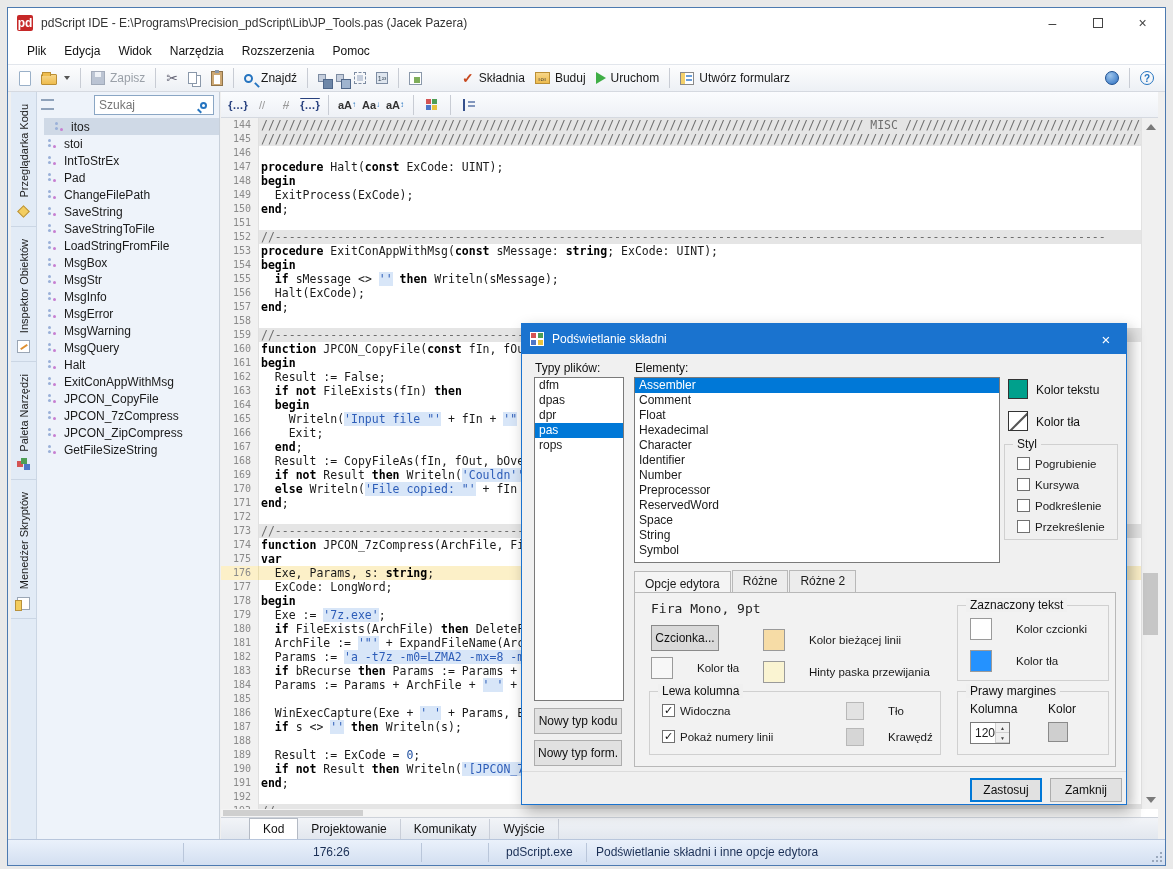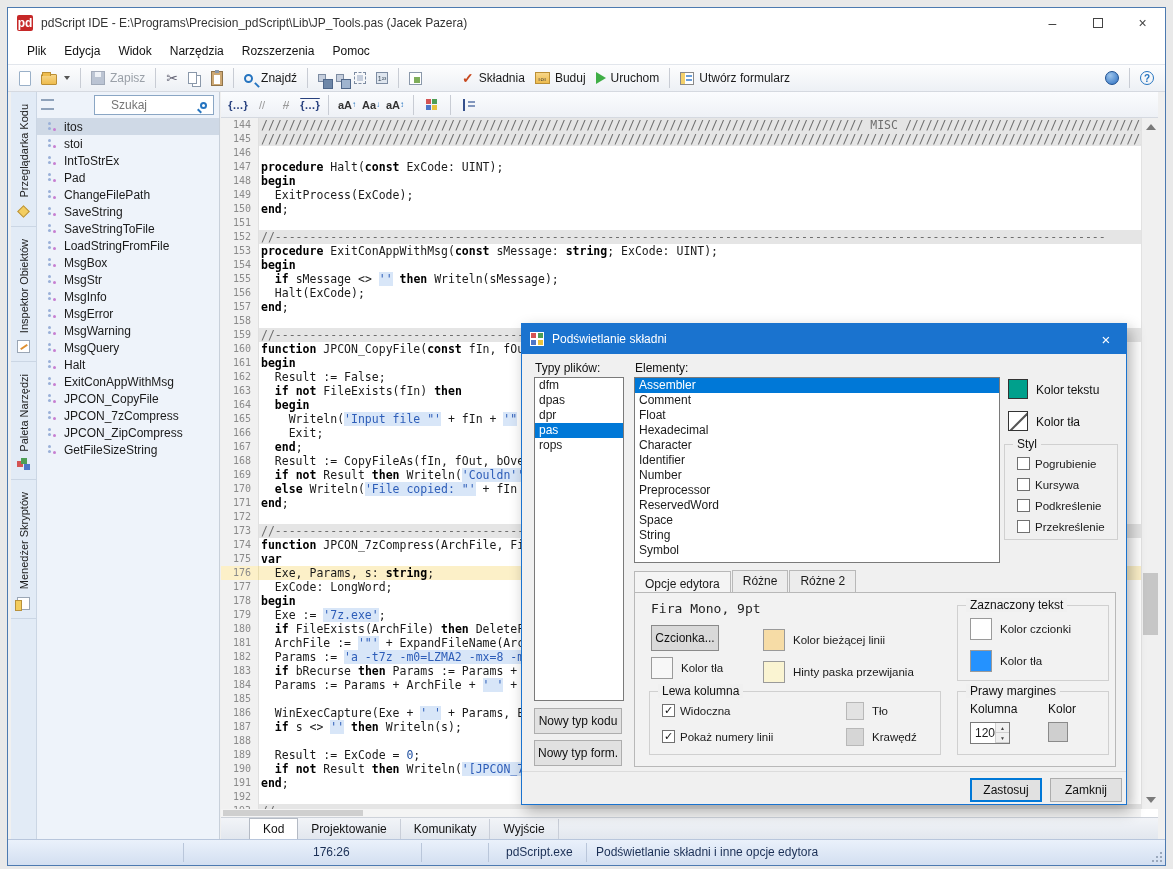--- a/index.html
+++ b/index.html
@@ -72,27 +72,27 @@
   .scripts-icon { background:#fff; border:1px solid #9aa6b5; }
   .scripts-icon::after { content:""; position:absolute; left:-3px; top:2px; width:5px; height:9px; background:#f3cd5f; border:1px solid #b8923e; }
   
   #sidebar { position:absolute; left:29px; top:84px; width:183px; bottom:26px;
     background:#eef3fa; border-right:1px solid #c8d0da; }
   #side-tools { position:absolute; left:4px; top:5px; width:16px; height:16px; }
   .ic-sort { width:13px; height:11px; border-top:2px solid #8fa2ba; border-bottom:2px solid #8fa2ba; margin-top:2px; }
   .ic-sort::after { content:""; position:absolute; left:2px; top:7px; width:9px; height:2px; background:#8fa2ba; }
   #searchbox { position:absolute; left:57px; top:3px; width:120px; height:20px; background:#fff;
     border:1px solid #8aa6c4; display:flex; align-items:center; }
-  #searchbox input { border:none; outline:none; flex:1; font-size:12px; padding:0 16px; color:#333;
+  #searchbox input { border:none; outline:none; flex:1; font-size:12px; padding:0 4px; color:#333;
     font-family:"Liberation Sans",sans-serif; background:transparent; min-width:0; }
   .mag { width:7px; height:7px; border:2px solid #2574c0; border-radius:50%; position:relative; margin-right:6px; flex:none; }
   .mag::after { content:""; position:absolute; left:-5px; top:6px; width:5px; height:2px; background:#2574c0; transform:rotate(45deg); }
   #fnlist { position:absolute; left:0; top:26px; right:0; bottom:0; overflow:hidden; }
   .fnrow { height:17px; display:flex; align-items:center; padding-left:10px; gap:7px; }
-  .fnrow.sel { background:#cfd9e6; }
+  .fnrow.sel { background:#cfd9e6;margin-left:7px; }
   .fn-ico { width:10px; height:12px; position:relative; flex:none; }
   .fn-ico::before { content:""; position:absolute; left:1px; top:1px; width:3px; height:3px; border-radius:50%; background:#9ab0d8; box-shadow:0 5px 0 #9ab0d8; }
   .fn-ico::after { content:""; position:absolute; left:6px; top:7px; width:3px; height:3px; border-radius:50%; background:#c77fd1; }
   
   #editor { position:absolute; left:213px; top:84px; right:7px; bottom:26px; background:#fff; }
   #minibar { position:absolute; left:0; top:0; right:0; height:26px;
     background:linear-gradient(#fbfcfe,#eef1f6); border-bottom:1px solid #d5d9e0;
     display:flex; align-items:center; padding-left:6px; gap:2px; }
   .mbtn { min-width:22px; height:20px; display:flex; align-items:center; justify-content:center;
     font-size:11px; font-weight:bold; color:#27407e; }
@@ -154,21 +154,21 @@
   .grplab { position:absolute; top:-8px; left:8px; background:#f0f0f0; padding:0 4px; font-size:12px; color:#111; }
   .cb { width:13px; height:13px; background:#fff; border:1px solid #707070; display:inline-flex; align-items:center; justify-content:center; font-size:11px; color:#111; flex:none; }
   .cbrow { position:absolute; display:flex; align-items:center; gap:5px; font-size:11.5px; }
   .dtabs { position:absolute; left:112px; top:246px; display:flex; }
   .dtab { padding:3px 10px; font-size:12px; border:1px solid #b8b8b8; border-bottom:none; background:#ececec; margin-right:1px; }
   .dtab.active { background:#f4f4f4; padding-top:5px; position:relative; top:1px; }
   #dpanel { position:absolute; left:112px; top:268px; width:482px; height:175px; border:1px solid #b8b8b8; background:#f2f2f2; }
   #fontprev { position:absolute; left:16px; top:8px; font-family:"DejaVu Sans Mono",monospace; font-size:13px; color:#222; }
   .dbtn { position:absolute; background:#e1e1e1; border:1px solid #adadad; font-size:12px; display:flex; align-items:center; justify-content:center; color:#111; }
   #fontbtn { left:16px; top:32px; width:68px; height:26px; background:#d9d9d9; border-color:#8a8a8a; }
-  .srow { position:absolute; display:flex; align-items:center; gap:8px; font-size:11.5px; }
+  .srow { position:absolute; display:flex; align-items:center; gap:24px; font-size:11.5px; }
   .sw { width:22px; height:22px; border:1px solid #9a9a9a; flex:none; }
   #spin { position:absolute; left:12px; top:30px; width:40px; height:22px; background:#fff; border:1px solid #7a7a7a; display:flex; }
   #spinval { flex:1; font-size:12px; padding:3px 0 0 4px; }
   #spinbtns { width:14px; border-left:1px solid #cfcfcf; display:flex; flex-direction:column; }
   .spb { flex:1; font-size:5px; color:#444; display:flex; align-items:center; justify-content:center; background:#f0f0f0; border-bottom:1px solid #cfcfcf; }
   #applybtn { left:448px; top:454px; width:72px; height:24px; border:2px solid #0078d7; }
   #closebtn { left:528px; top:454px; width:72px; height:24px; }
   #dsep { position:absolute; left:0; right:0; top:447px; height:1px; background:#dcdcdc; }
 </style>
 </head>

